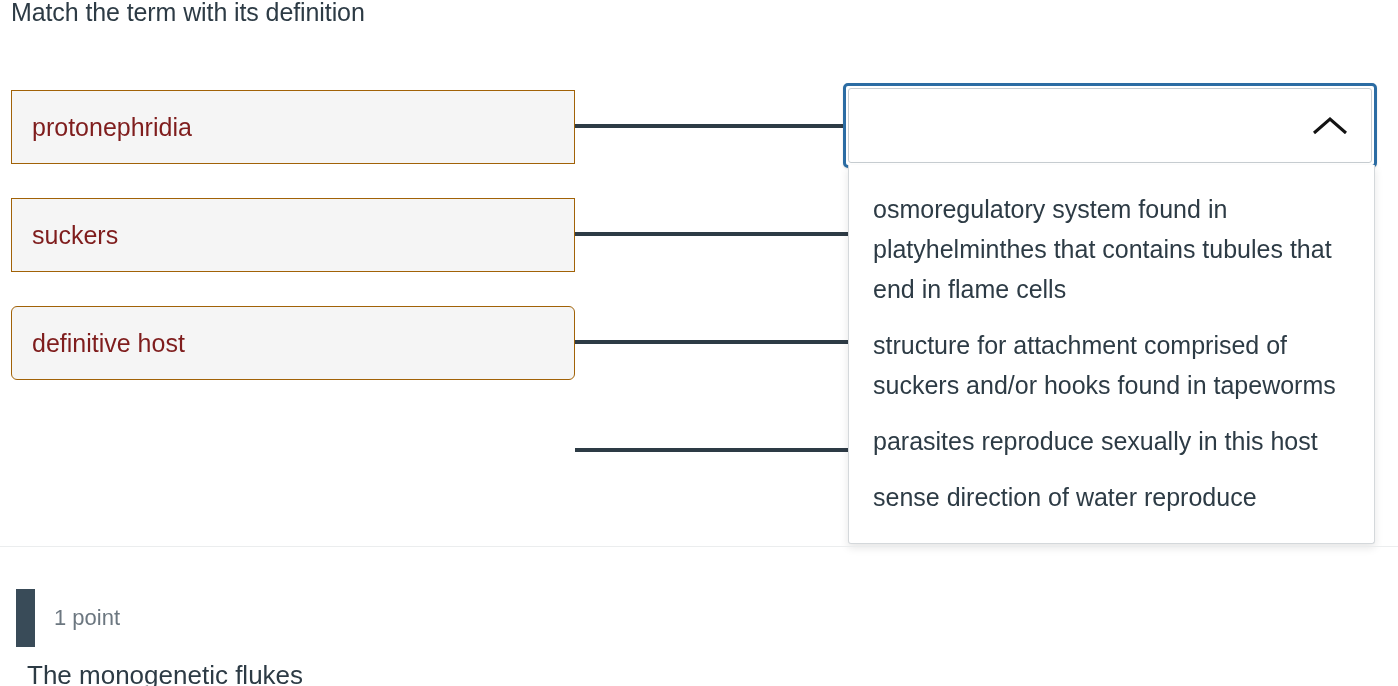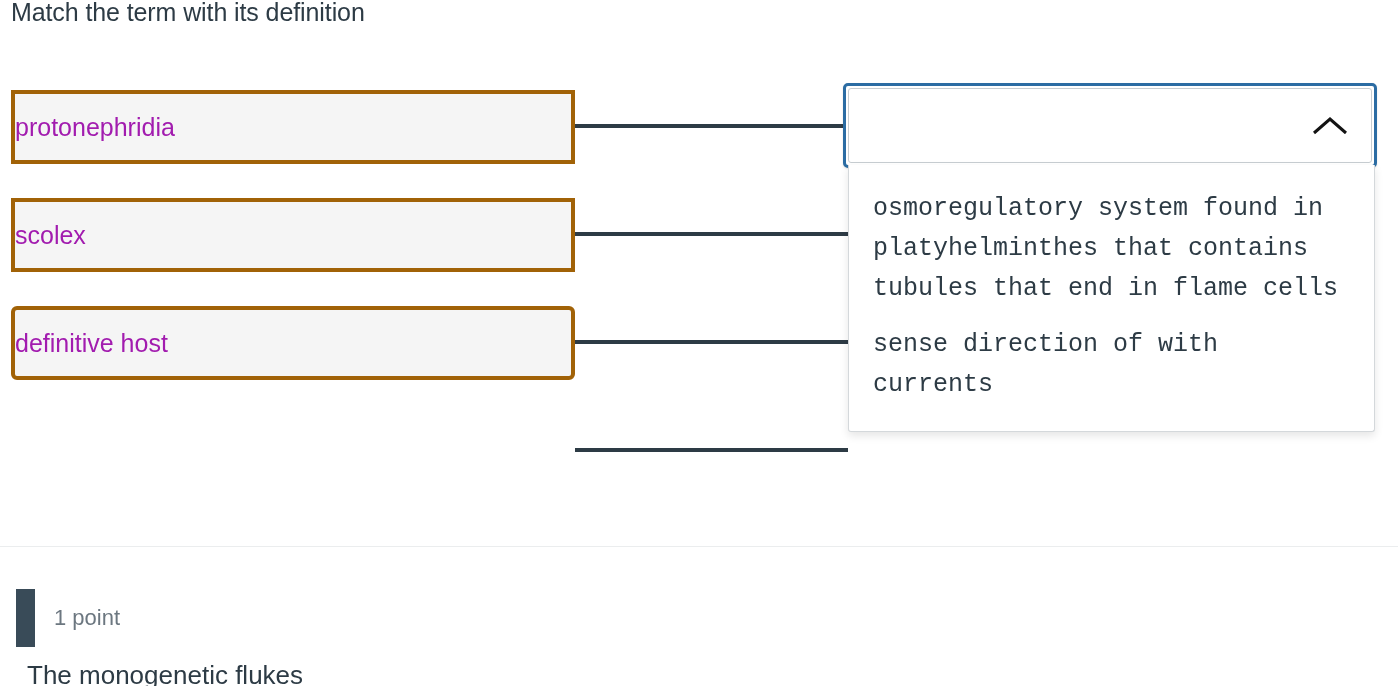--- a/index.html
+++ b/index.html
@@ -46,27 +46,28 @@
     top: 90px;
     width: 564px;
   }
 
   .term-box {
     position: relative;
     box-sizing: border-box;
     width: 564px;
     height: 74px;
     background: #f5f5f5;
-    border: 4px solid #a16207;
+    border: 1px solid #a16207;
     display: flex;
     align-items: center;
+    padding-left: 20px;
     margin-bottom: 34px;
     font-size: 25px;
     line-height: 30px;
-    color: #a21caf;
+    color: #7f1d1d;
   }
   .term-box:last-child { margin-bottom: 0; border-radius: 6px; }
 
   
   .connector {
     position: absolute;
     height: 4px;
     background: #2d3b45;
     left: 575px;
     width: 273px;
@@ -137,21 +138,20 @@
     left: 5px;
     top: 82px;
     width: 527px;
     background: #ffffff;
     border: 1px solid #d4d8db;
     border-top: none;
     border-radius: 0 0 3px 3px;
     box-shadow: 0 4px 8px rgba(0,0,0,0.10);
     padding: 16px 0 18px 0;
     box-sizing: border-box;
-    font-family: Liberation Mono, monospace;
   }
   .option-item {
     padding: 8px 24px 8px 24px;
     font-size: 25px;
     line-height: 40px;
     color: #2d3b45;
     cursor: pointer;
   }
 
   
@@ -211,42 +211,44 @@
   <div class="connector c0"></div>
   <div class="connector c1"></div>
   <div class="connector c2"></div>
   <div class="connector c3"></div>
 
   <div class="term-column">
     <div class="term-box">
       <span>protonephridia</span>
     </div>
     <div class="term-box">
-      <span>scolex</span>
+      <span>suckers</span>
     </div>
     <div class="term-box">
       <span>definitive host</span>
     </div>
   </div>
 
   <div class="dropdown-wrap">
 
     <div class="select-control">
       <div class="inner-frame"></div>
       <div class="select-value"></div>
       <div class="chevron">
         <svg width="40" height="24" viewBox="0 0 40 24" aria-hidden="true">
           <path d="M4 19 L20 5 L36 19" fill="none" stroke="#131313" stroke-width="3" stroke-linecap="butt" stroke-linejoin="miter"></path>
         </svg>
       </div>
     </div>
 
     <div class="option-list">
       <div class="option-item">osmoregulatory system found in platyhelminthes that contains tubules that end in flame cells</div>
-      <div class="option-item">sense direction of with currents</div>
+      <div class="option-item">structure for attachment comprised of suckers and/or hooks found in tapeworms</div>
+      <div class="option-item">parasites reproduce sexually in this host</div>
+      <div class="option-item">sense direction of water reproduce</div>
     </div>
 
   </div>
 </div>
 
 <div class="section-divider"></div>
 
 <div class="next-question">
   <div class="points-row">
     <div class="points-bar"></div>

